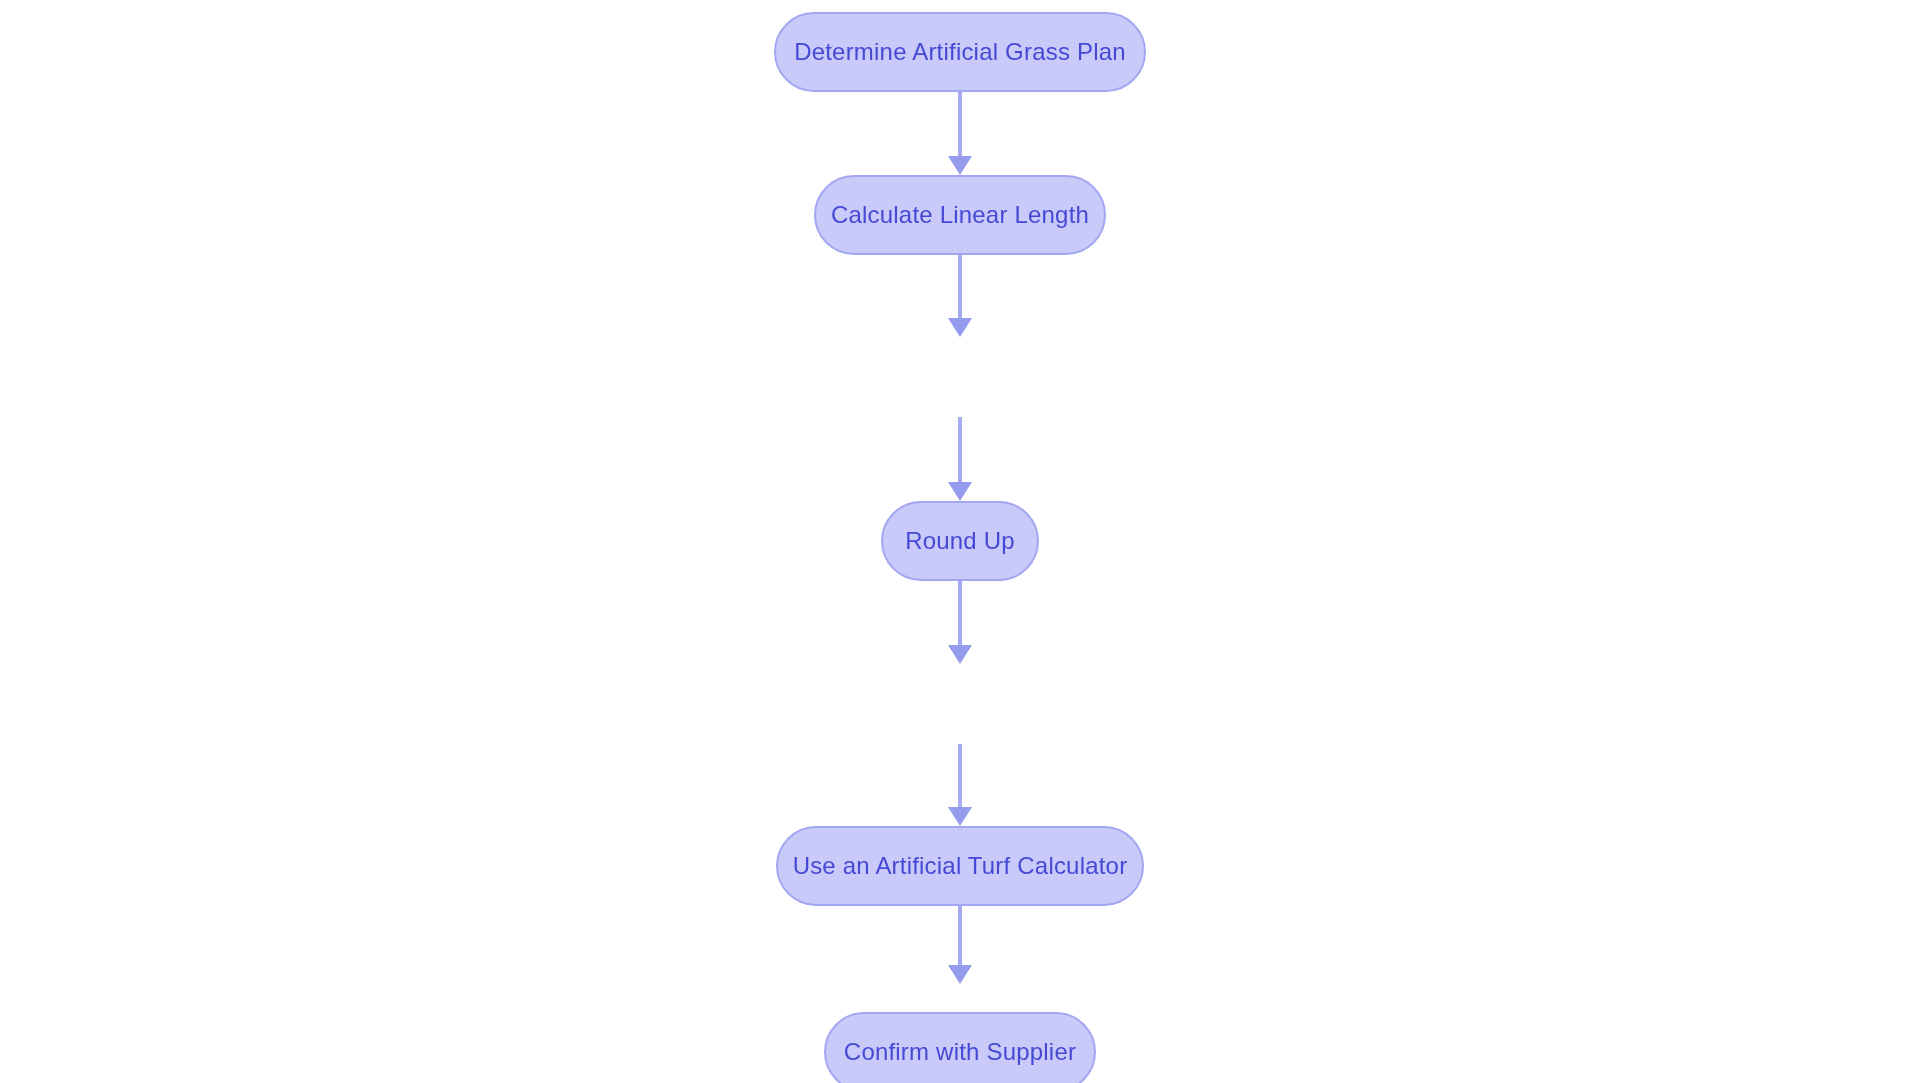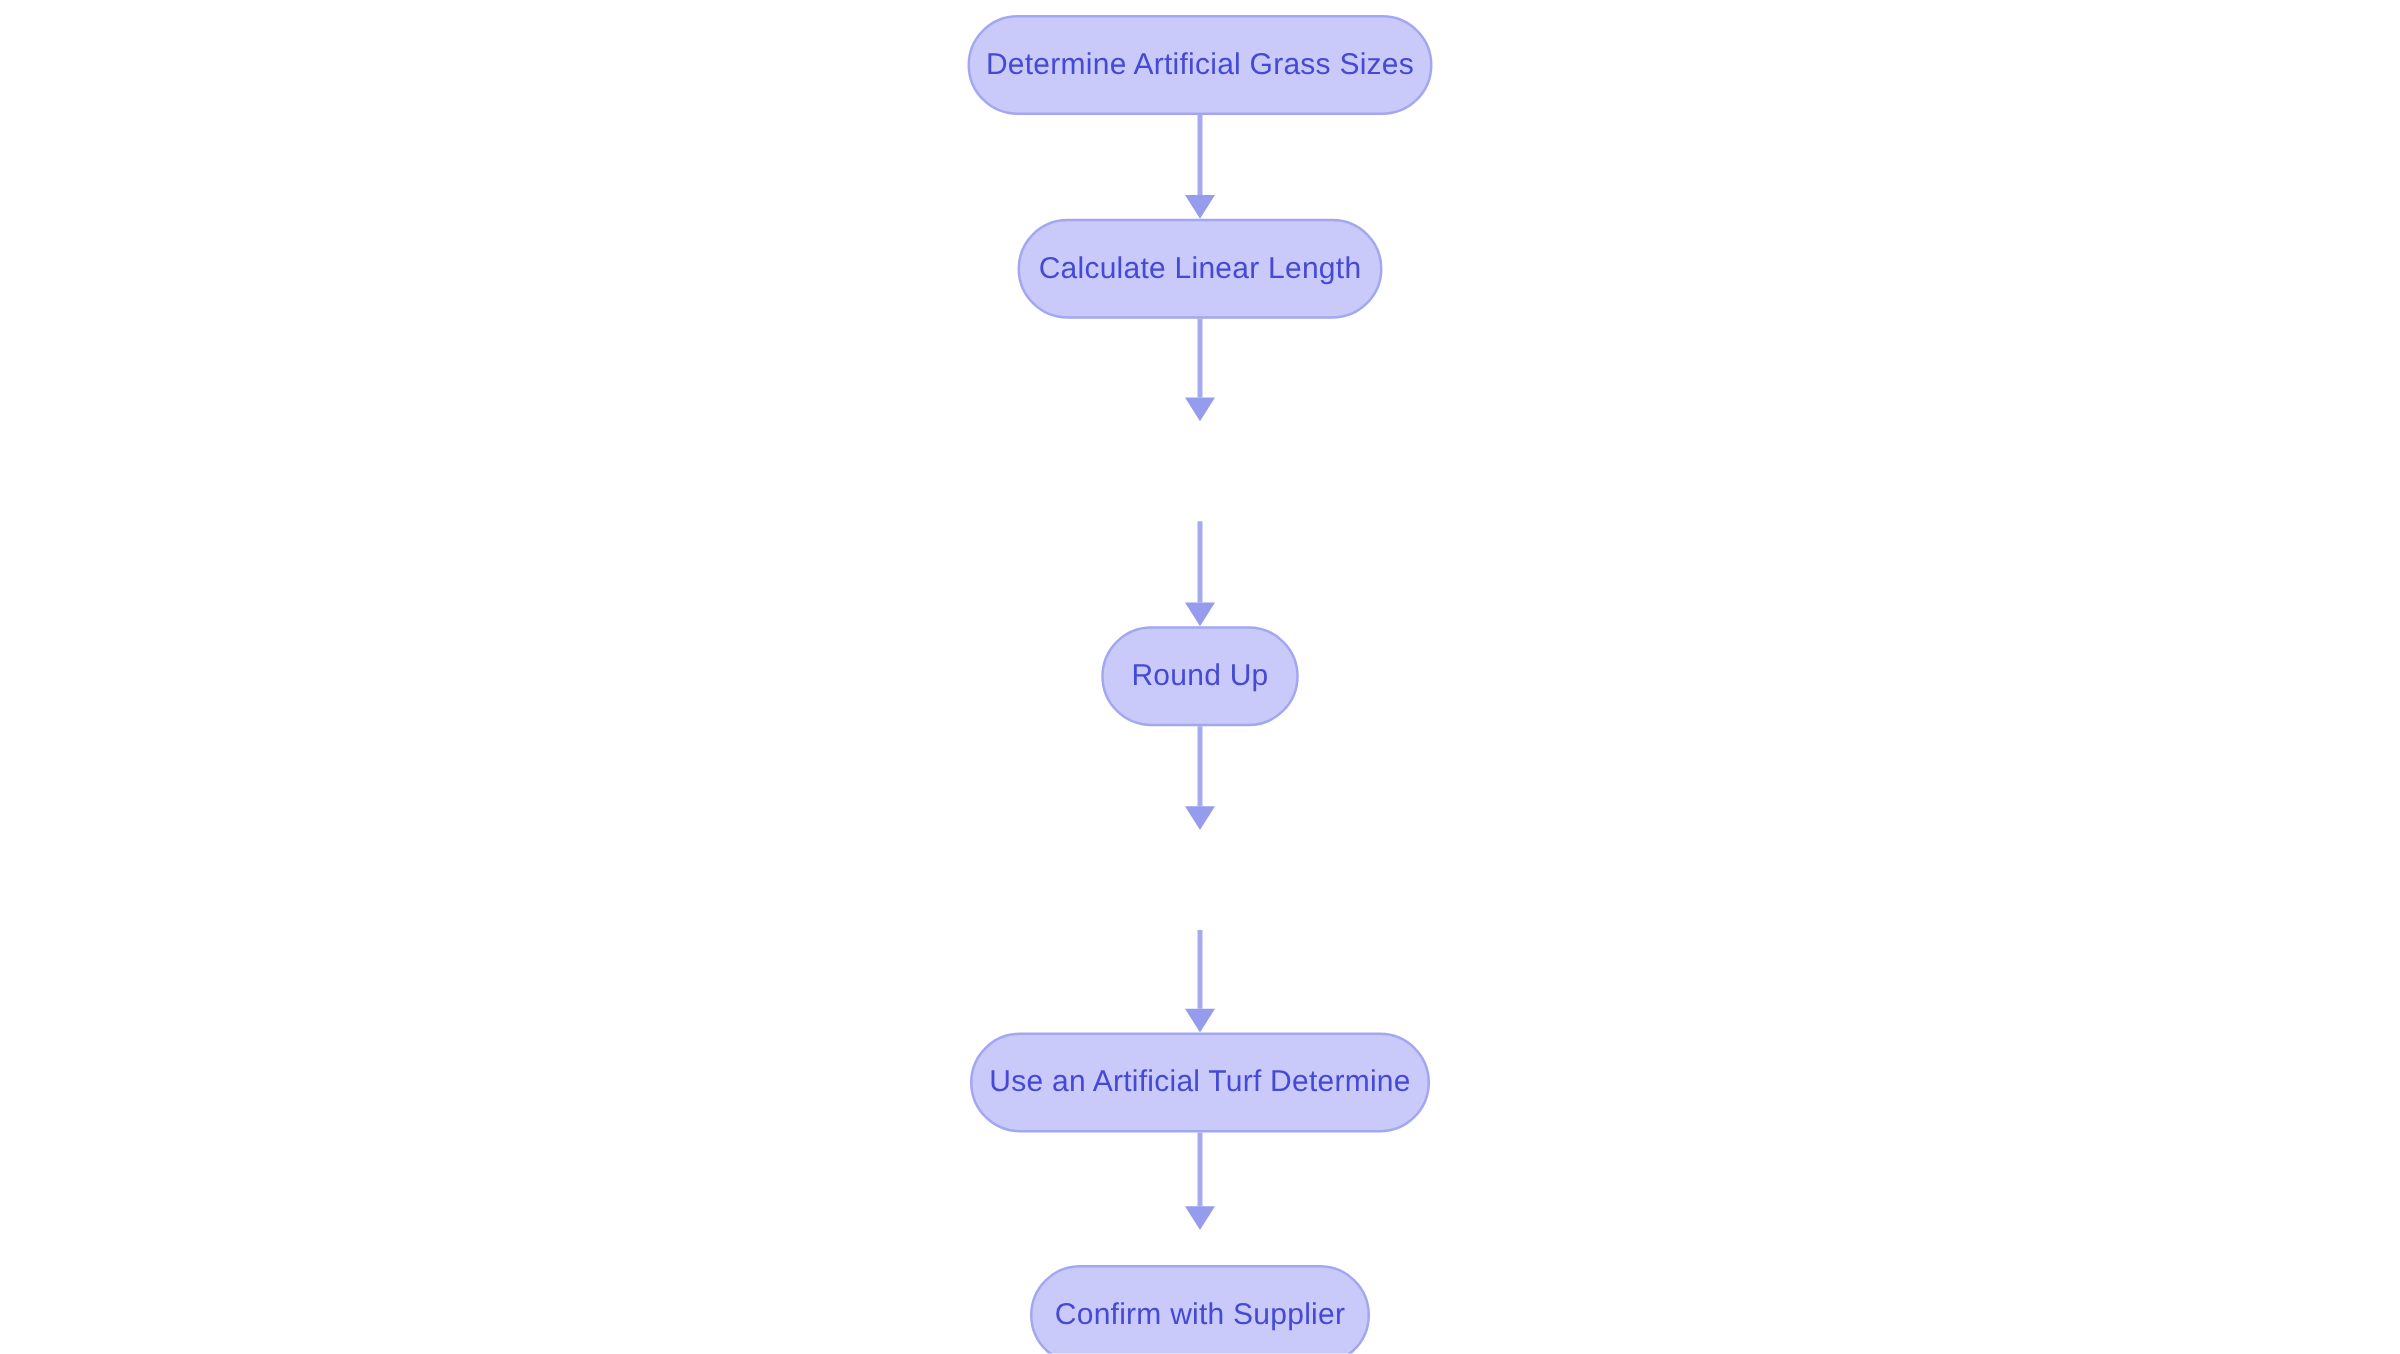--- a/index.html
+++ b/index.html
@@ -48,21 +48,21 @@
     border-right: 12px solid transparent;
     border-top: 19px solid var(--arrow-head, #959cee);
   }
 </style>
 </head>
 <body>
 
 <div class="canvas">
 
   <div class="flow-node" style="top:12px; width:372px;">
-    <span>Determine Artificial Grass Sizes</span>
+    <span>Determine Artificial Grass Plan</span>
   </div>
 
   <div class="arrow-line" style="top:92px; height:64px;"></div>
   <div class="arrow-head" style="top:156px;"></div>
 
   <div class="flow-node" style="top:175px; width:292px;">
     <span>Calculate Linear Length</span>
   </div>
 
   <div class="arrow-line" style="top:255px; height:63px;"></div>
@@ -77,21 +77,21 @@
   </div>
 
   <div class="arrow-line" style="top:581px; height:64px;"></div>
   <div class="arrow-head" style="top:645px;"></div>
 
 
   <div class="arrow-line" style="top:744px; height:63px;"></div>
   <div class="arrow-head" style="top:807px;"></div>
 
   <div class="flow-node" style="top:826px; width:368px;">
-    <span>Use an Artificial Turf Determine</span>
+    <span>Use an Artificial Turf Calculator</span>
   </div>
 
   <div class="arrow-line" style="top:906px; height:59px;"></div>
   <div class="arrow-head" style="top:965px;"></div>
 
   <div class="flow-node" style="top:1012px; width:272px;">
     <span>Confirm with Supplier</span>
   </div>
 
 </div>

